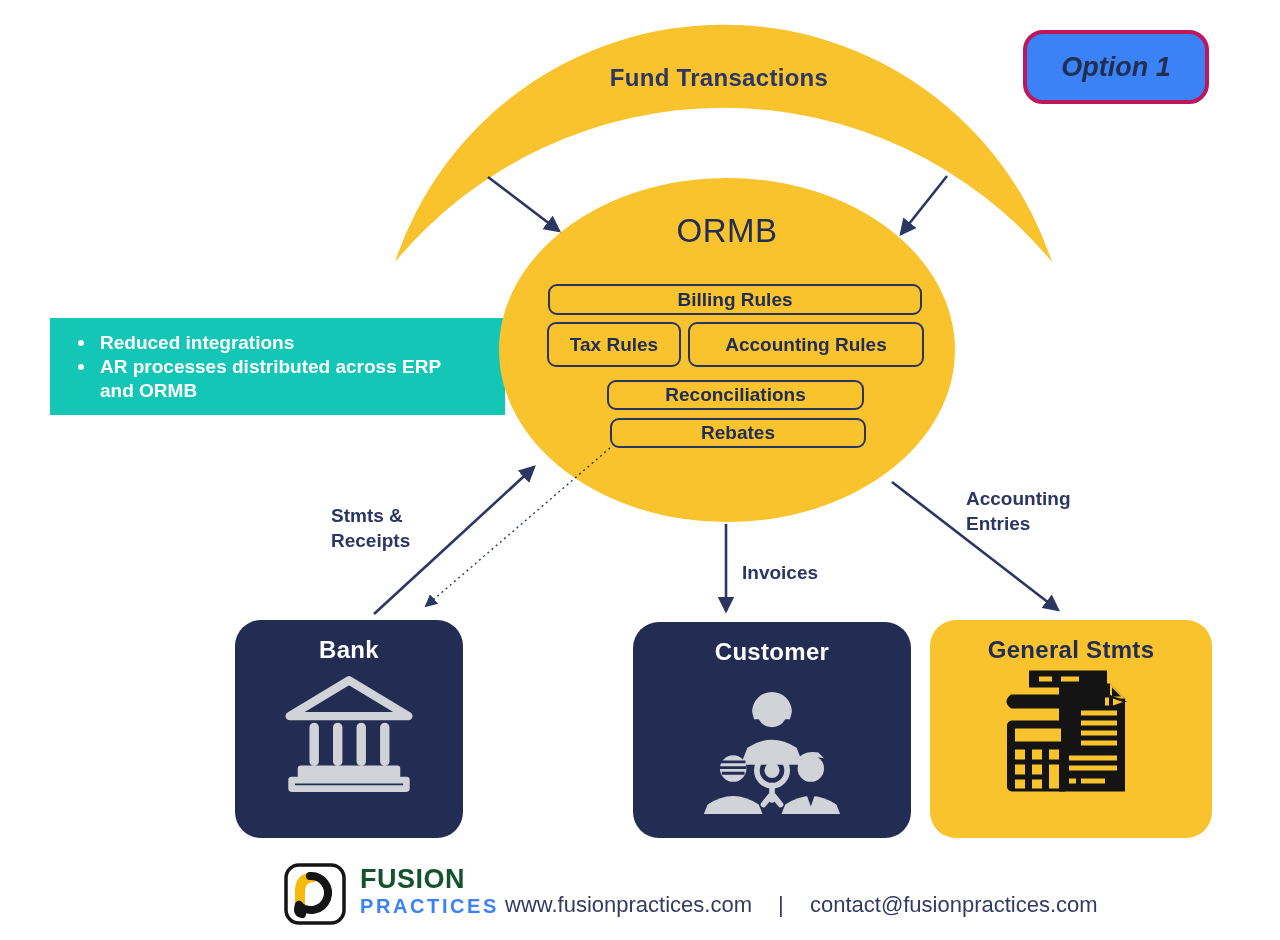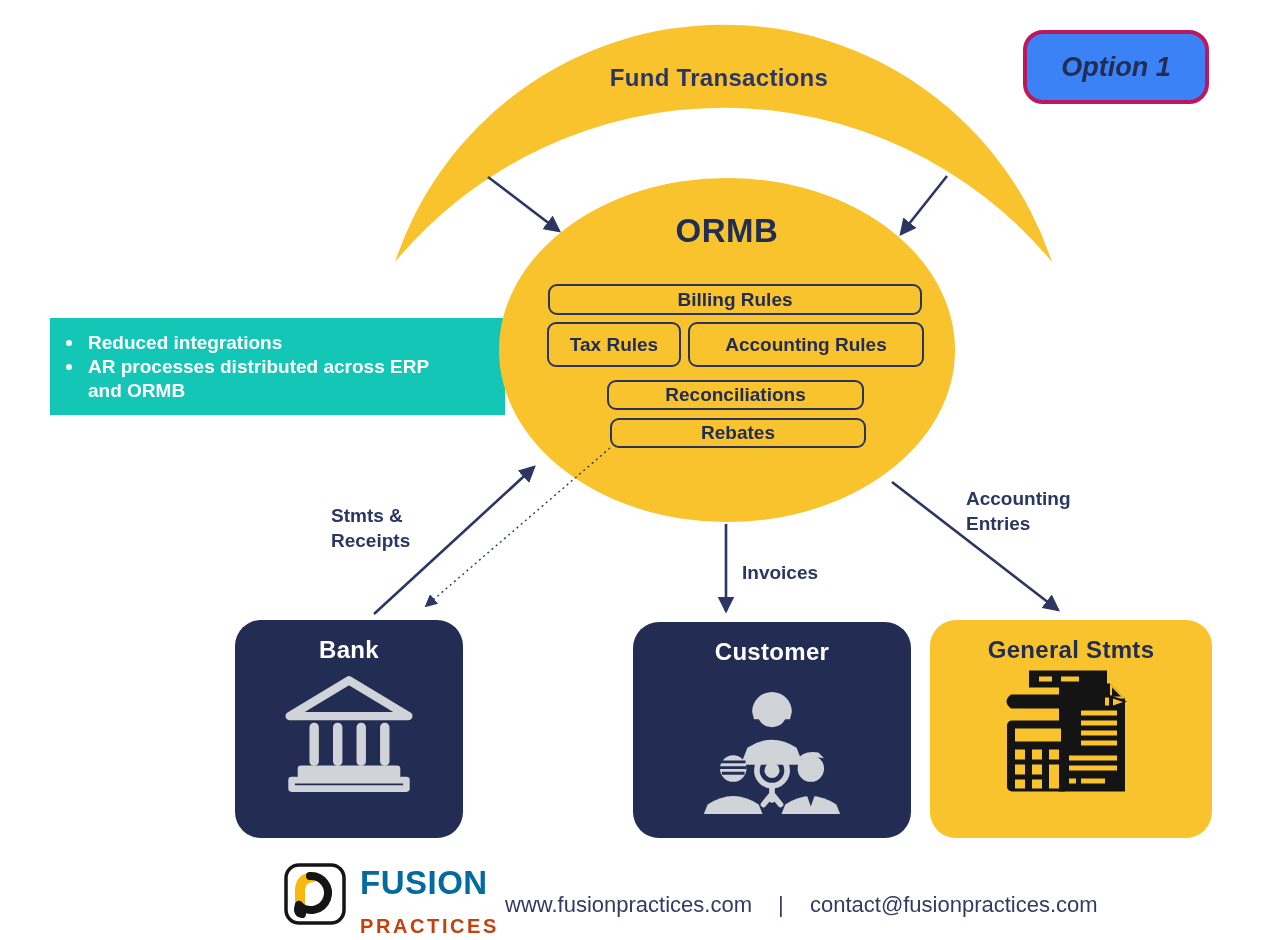--- a/index.html
+++ b/index.html
@@ -3,37 +3,37 @@
 <meta charset="utf-8">
 <style>
   html,body{margin:0;padding:0;background:#ffffff;}
   body{font-family:"Liberation Sans",sans-serif;}
   #canvas{position:relative;width:1280px;height:940px;background:#fff;overflow:hidden;}
 
   .layer-svg{position:absolute;left:0;top:0;width:1280px;height:940px;z-index:2;pointer-events:none;}
 
   
   .callout{position:absolute;left:50px;top:318px;width:455px;height:97px;background:#13C6B6;
-           z-index:1;box-sizing:border-box;padding:13px 14px 10px 16px;color:#ffffff;}
+           z-index:1;box-sizing:border-box;padding:13px 14px 10px 28px;color:#ffffff;}
   .bullet-row{display:flex;align-items:flex-start;font-size:19px;font-weight:700;line-height:24px;}
   .bullet-dot{width:6px;height:6px;border-radius:50%;background:#fff;margin:9px 16px 0 0;flex:0 0 auto;}
   .bullet-text{max-width:345px;}
 
   
   .fund-label{position:absolute;left:569px;top:64px;width:300px;text-align:center;z-index:3;
               font-size:24px;font-weight:700;color:#2B3663;letter-spacing:.3px;}
 
   
   .badge{position:absolute;left:1023px;top:30px;width:178px;height:66px;background:#3b82f6;
          border:4px solid #be185d;border-radius:20px;z-index:3;display:flex;align-items:center;
          justify-content:center;font-size:27px;font-weight:800;font-style:italic;color:#222D52;}
 
   
   .ormb-title{position:absolute;left:627px;top:212px;width:200px;text-align:center;z-index:3;
-              font-size:33px;font-weight:700;color:#222D52;letter-spacing:.5px;}
+              font-size:33px;font-weight:400;color:#222D52;letter-spacing:.5px;}
   .rule{position:absolute;z-index:3;border:2px solid #2A355F;border-radius:9px;background:transparent;
         display:flex;align-items:center;justify-content:center;font-size:19px;font-weight:700;color:#222D52;}
   .rule-billing{left:548px;top:284px;width:370px;height:27px;}
   .rule-tax{left:547px;top:322px;width:130px;height:41px;}
   .rule-accounting{left:688px;top:322px;width:232px;height:41px;}
   .rule-reconciliations{left:607px;top:380px;width:253px;height:26px;}
   .rule-rebates{left:610px;top:418px;width:252px;height:26px;}
 
   
   .flow-label{position:absolute;z-index:3;font-size:19px;font-weight:700;color:#2B3663;line-height:25px;}
@@ -48,22 +48,22 @@
   .node-bank{left:235px;top:620px;width:228px;height:218px;}
   .node-customer{left:585px;top:622px;width:278px;height:216px;margin-left:48px;}
   .node-gl{left:930px;top:620px;width:282px;height:218px;}
   .node-title{margin-top:16px;font-size:24px;font-weight:700;letter-spacing:.3px;}
   .node-icon{margin-top:6px;}
 
   
   .footer{position:absolute;left:0;top:856px;width:1280px;height:80px;z-index:3;}
   .logo-box{position:absolute;left:283px;top:6px;}
   .brand{position:absolute;left:360px;top:10px;line-height:1;}
-  .brand-primary{font-size:33px;font-weight:800;color:#0369a1;letter-spacing:.5px;}
-  .brand-secondary{font-size:20px;font-weight:600;color:#c2410c;letter-spacing:2.6px;margin-top:17px;}
+  .brand-primary{font-size:27px;font-weight:800;color:#14532d;letter-spacing:.5px;}
+  .brand-secondary{font-size:20px;font-weight:600;color:#3b82f6;letter-spacing:2.6px;margin-top:3px;}
   .contact-line{position:absolute;left:505px;top:36px;font-size:22px;color:#333A63;}
   .contact-sep{margin:0 20px;color:#333A63;}
 </style>
 </head>
 <body>
 
 <div id="canvas">
 
   <div class="callout">
     <div class="bullet-row">

